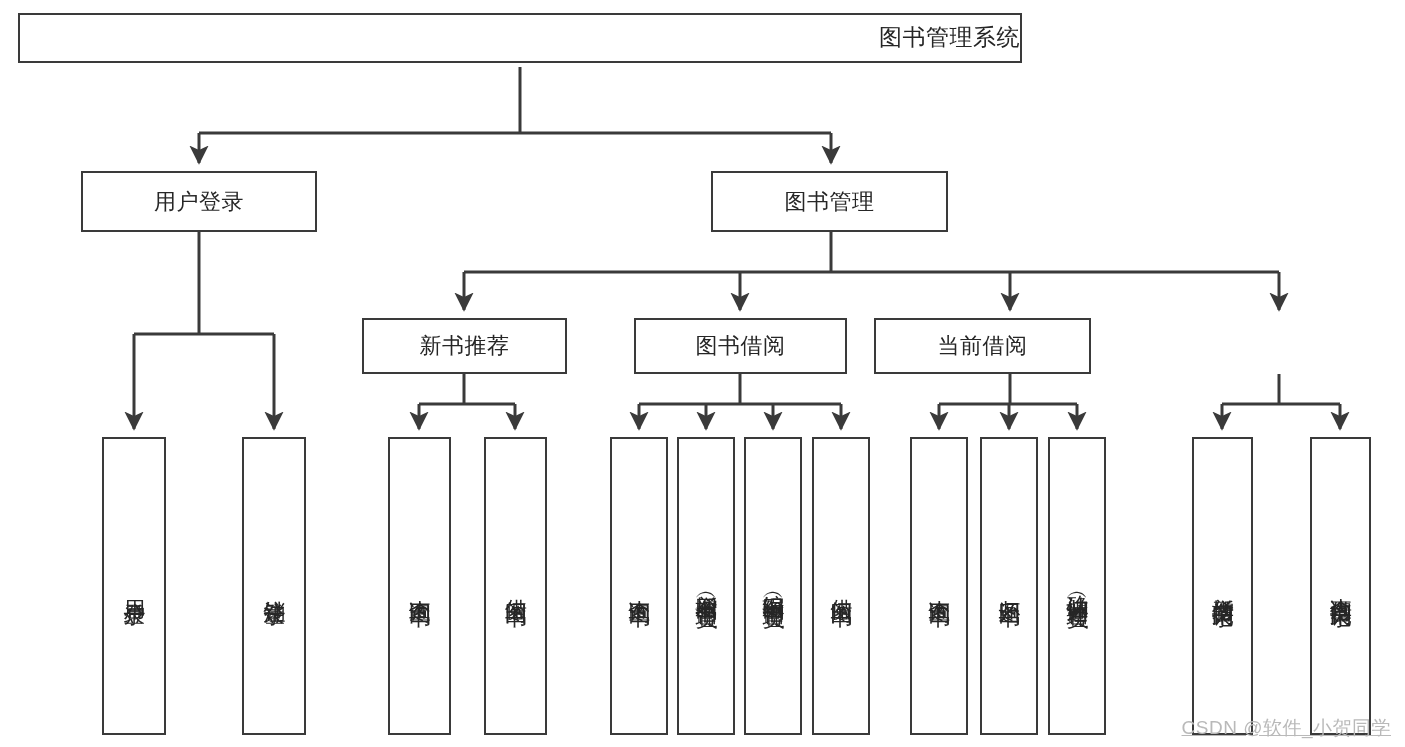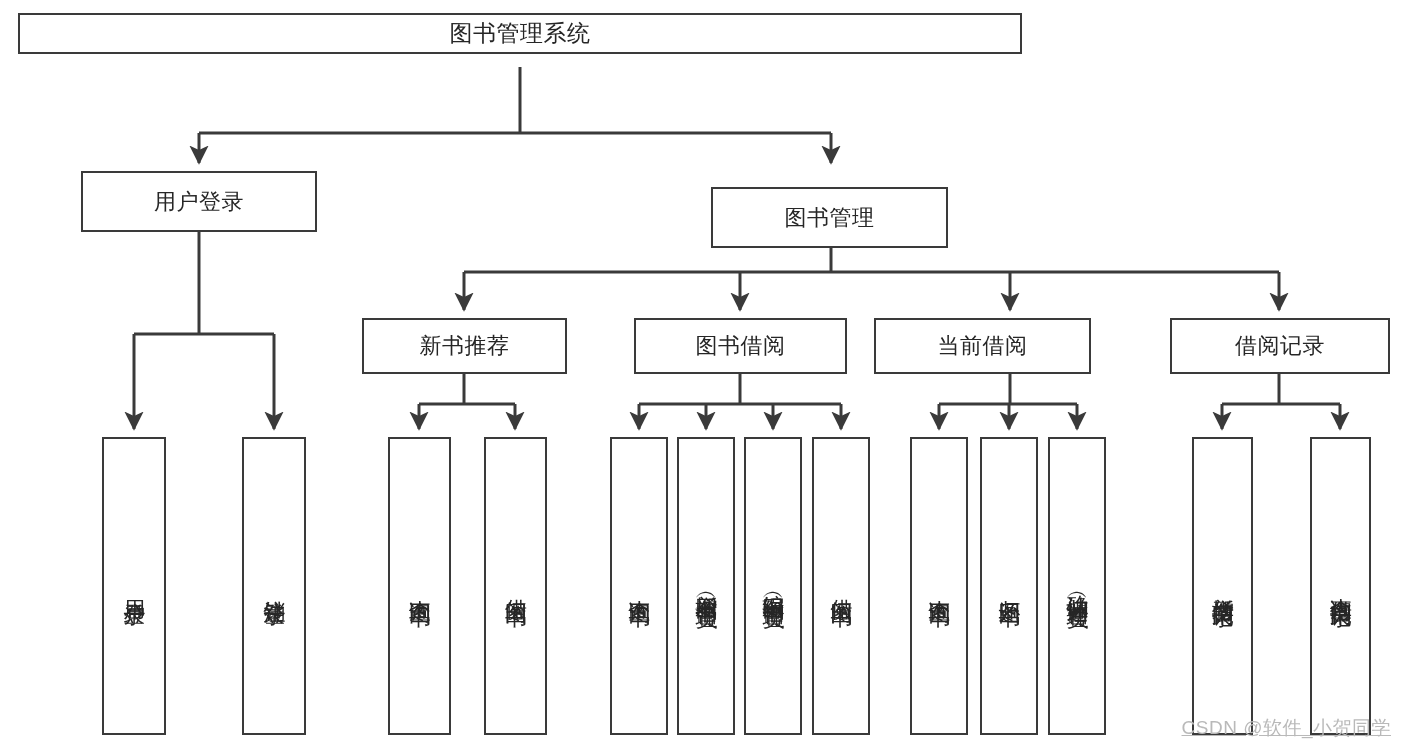--- a/index.html
+++ b/index.html
@@ -124,42 +124,39 @@
     </g>
 
     <g stroke="#3a3a3a" stroke-width="3" fill="none">
       <path d="M 1279 374 L 1279 404"></path>
       <path d="M 1222 404 L 1340 404"></path>
       <path d="M 1222 404 L 1222 429" marker-end="url(#arrow)"></path>
       <path d="M 1340 404 L 1340 429" marker-end="url(#arrow)"></path>
     </g>
   </svg>
 
-  <div class="node-box node-root" style="left: 18px; top: 13px; width: 1004px; height: 41px;">
+  <div class="node-box node-root" style="left: 18px; top: 13px; width: 1004px; height: 50px; justify-content: flex-end;">
     <span class="node-label">图书管理系统</span>
   </div>
 
   <div class="node-box node-l2" style="left: 81px; top: 171px; width: 236px; height: 61px;">
     <span class="node-label">用户登录</span>
   </div>
-  <div class="node-box node-l2" style="left: 711px; top: 171px; width: 237px; height: 61px; margin-top: 16px;">
+  <div class="node-box node-l2" style="left: 711px; top: 171px; width: 237px; height: 61px;">
     <span class="node-label">图书管理</span>
   </div>
 
   <div class="node-box node-l3" style="left: 362px; top: 318px; width: 205px; height: 56px;">
     <span class="node-label">新书推荐</span>
   </div>
   <div class="node-box node-l3" style="left: 634px; top: 318px; width: 213px; height: 56px;">
     <span class="node-label">图书借阅</span>
   </div>
   <div class="node-box node-l3" style="left: 874px; top: 318px; width: 217px; height: 56px;">
     <span class="node-label">当前借阅</span>
-  </div>
-  <div class="node-box node-l3" style="left: 1170px; top: 318px; width: 220px; height: 56px;">
-    <span class="node-label">借阅记录</span>
   </div>
 
   <div class="node-box node-leaf" style="left: 102px; top: 437px; width: 64px; height: 298px;">
     <span class="node-label">用户登录</span>
   </div>
   <div class="node-box node-leaf" style="left: 242px; top: 437px; width: 64px; height: 298px;">
     <span class="node-label">注销登录</span>
   </div>
   <div class="node-box node-leaf" style="left: 388px; top: 437px; width: 63px; height: 298px;">
     <span class="node-label">查询图书</span>

